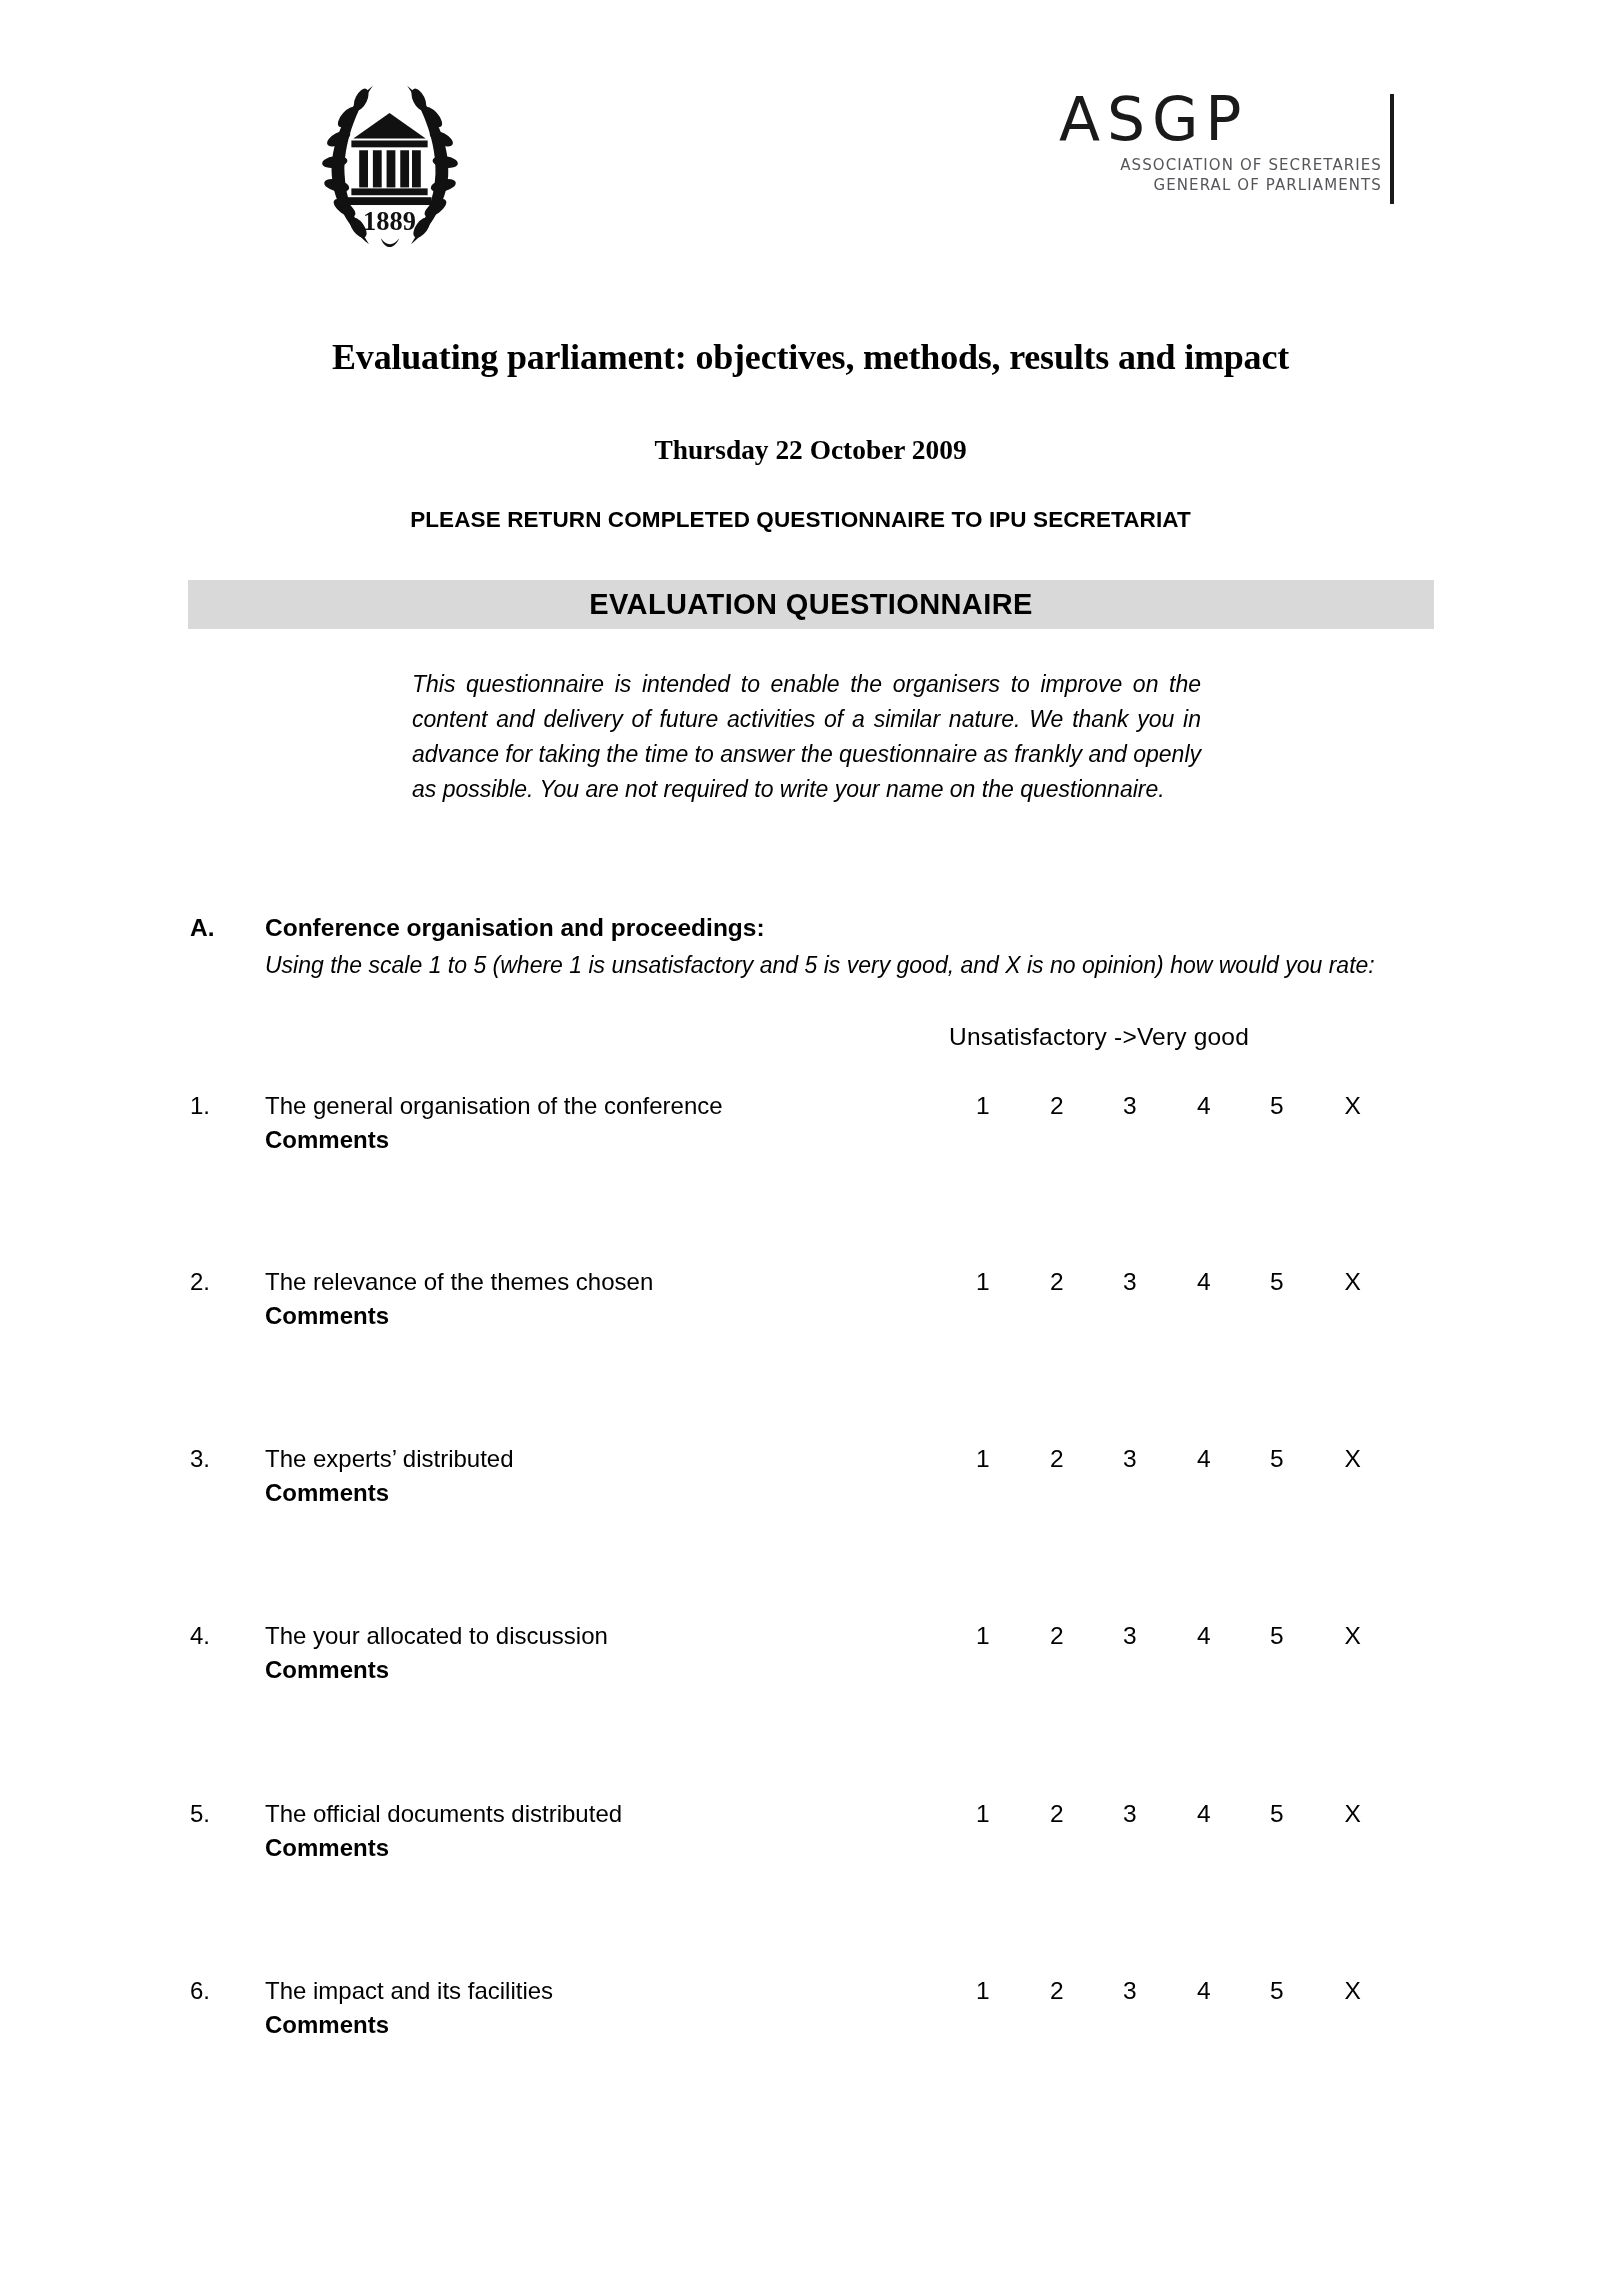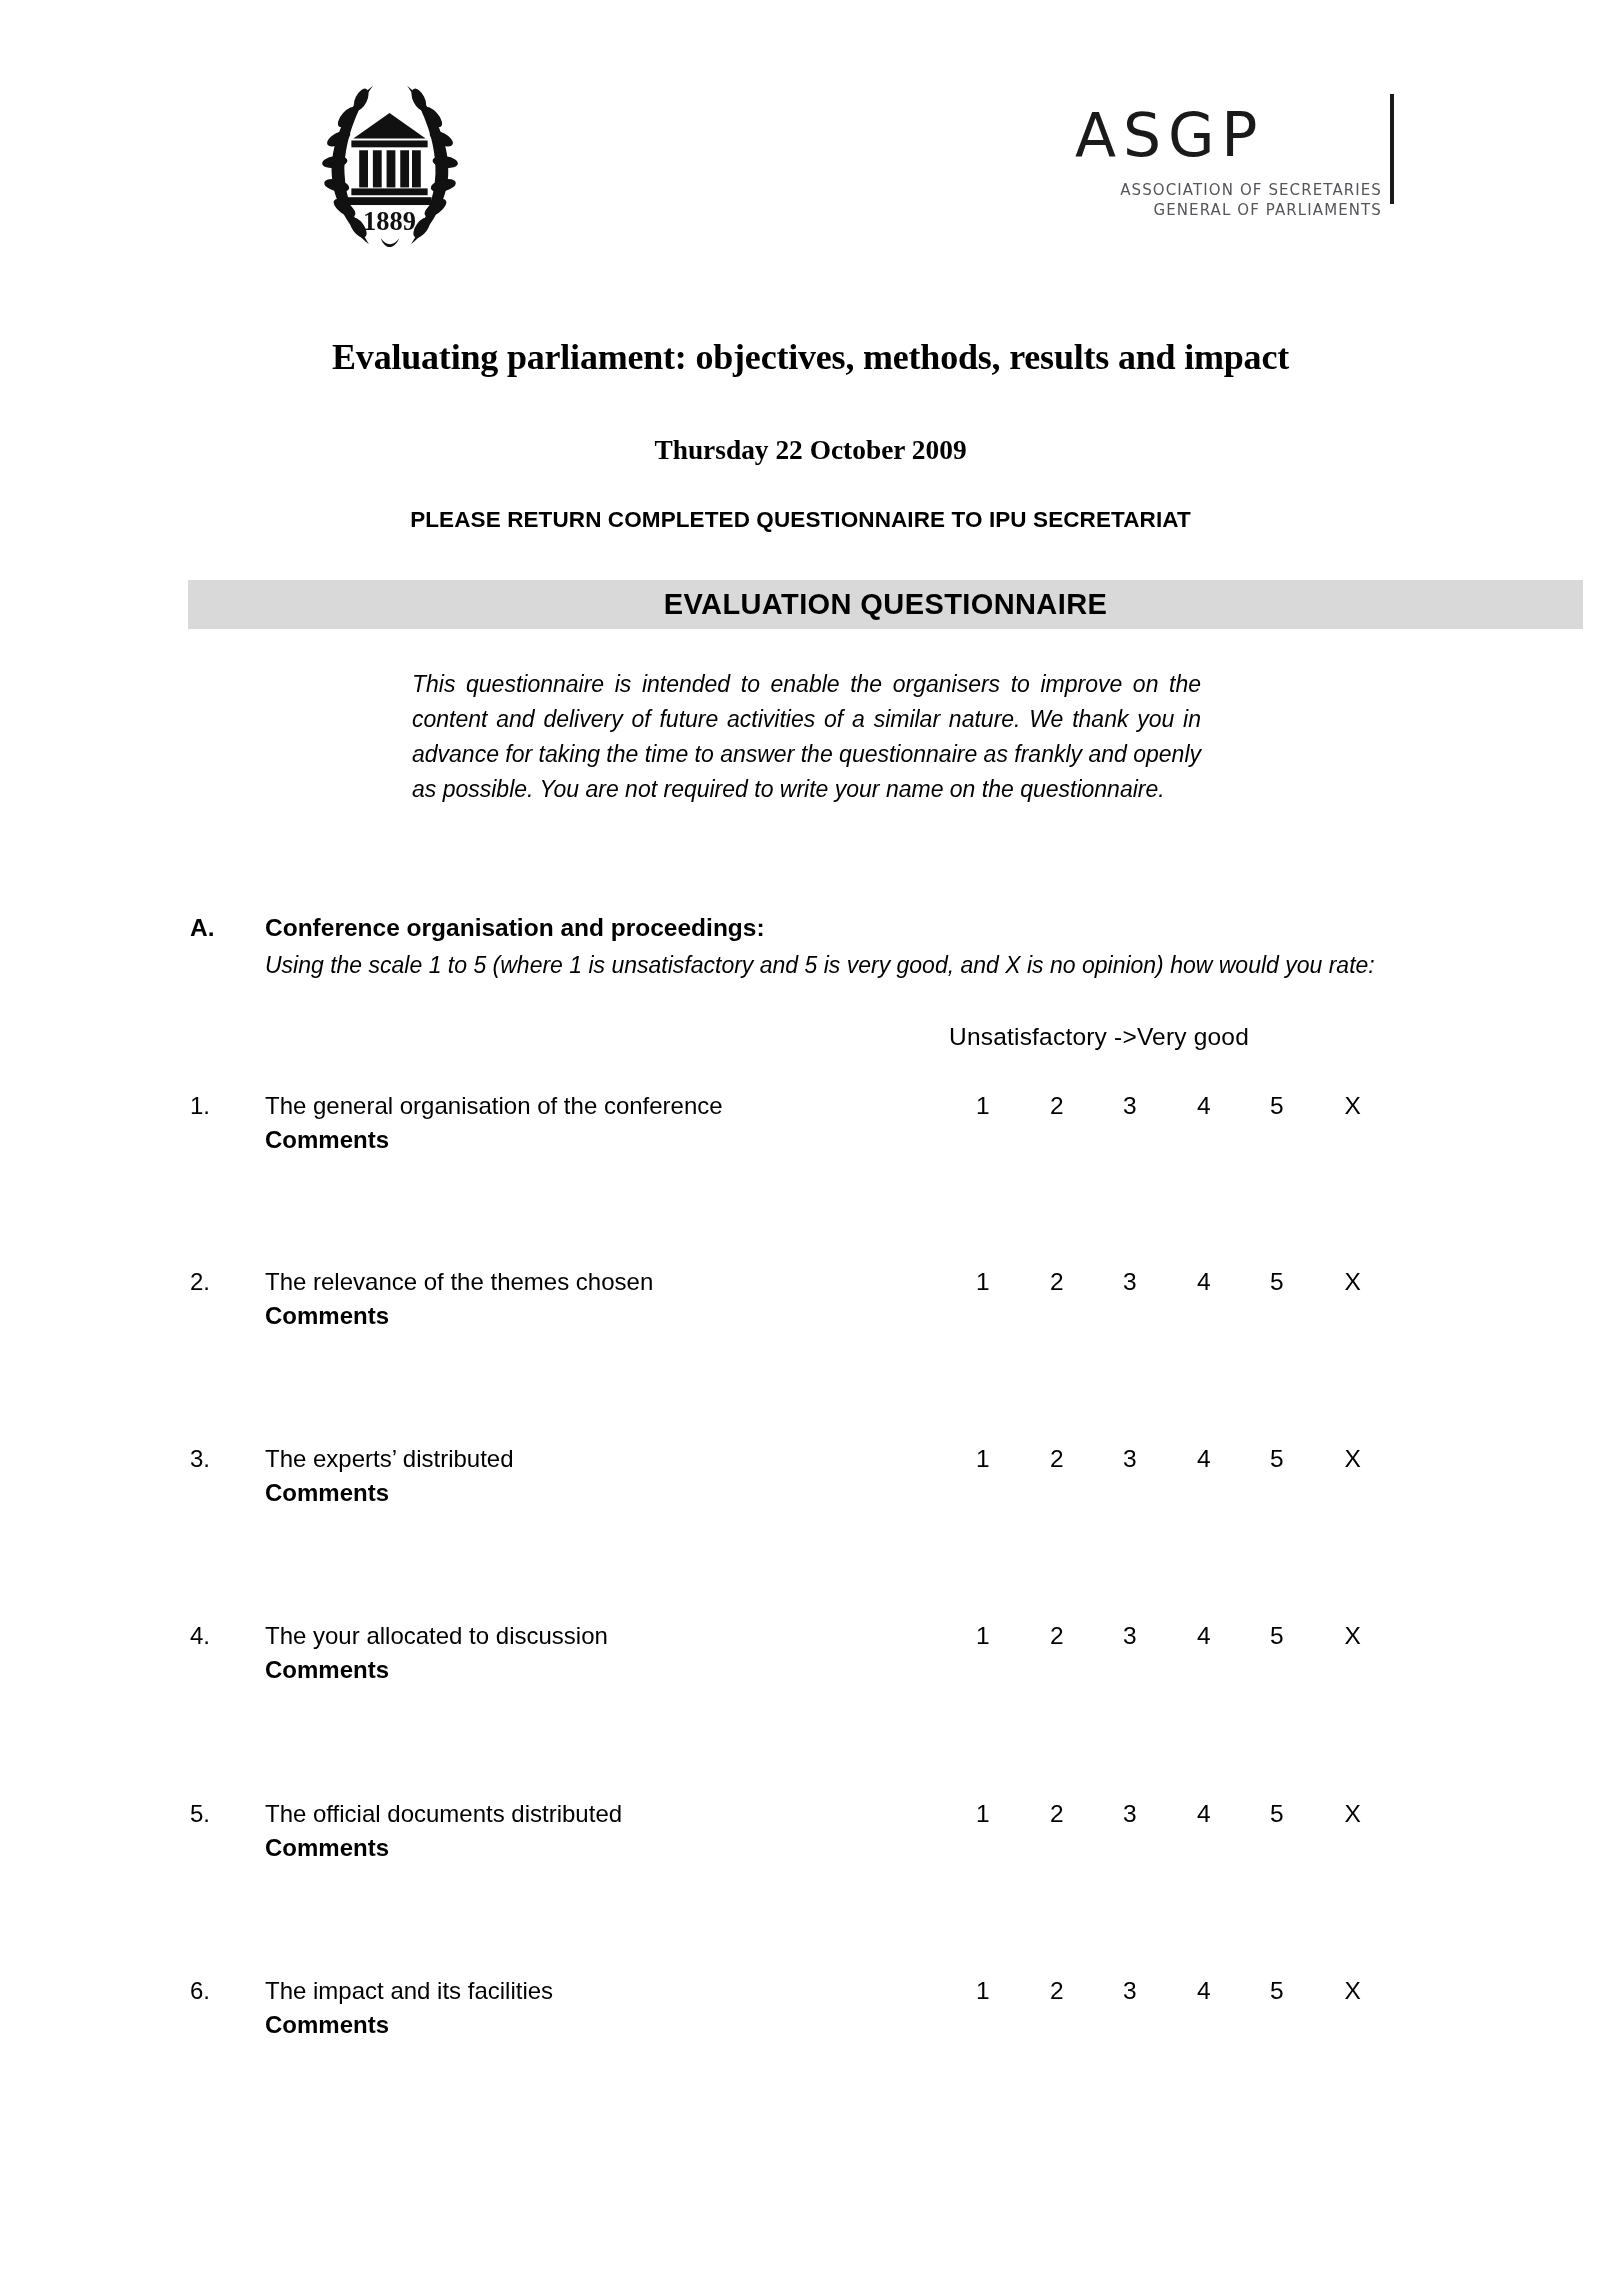--- a/index.html
+++ b/index.html
@@ -43,21 +43,21 @@
     width: 323px;
     height: 118px;
   }
   .asgp-word {
     font-family: "DejaVu Sans", sans-serif;
     font-size: 60px;
     font-weight: 400;
     letter-spacing: 6.9px;
     color: #1a1a1a;
     line-height: 1;
-    margin: 16px;
+    margin: 0;
     white-space: nowrap;
   }
   .asgp-sub {
     font-family: "DejaVu Sans", sans-serif;
     font-size: 15px;
     letter-spacing: 1.1px;
     color: #55555a;
     line-height: 1.33;
     margin-top: 7.8px;
     text-align: right;
@@ -114,21 +114,21 @@
     font-weight: bold;
     font-size: 22.5px;
     letter-spacing: 0.1px;
   }
 
   
   .banner {
     position: absolute;
     top: 580px;
     left: 188px;
-    width: 1395px;
+    width: 1246px;
     height: 49px;
     background: #d9d9d9;
     display: flex;
     align-items: center;
     justify-content: center;
   }
   .banner-text {
     font-family: "Liberation Sans", sans-serif;
     font-weight: bold;
     font-size: 29px;

